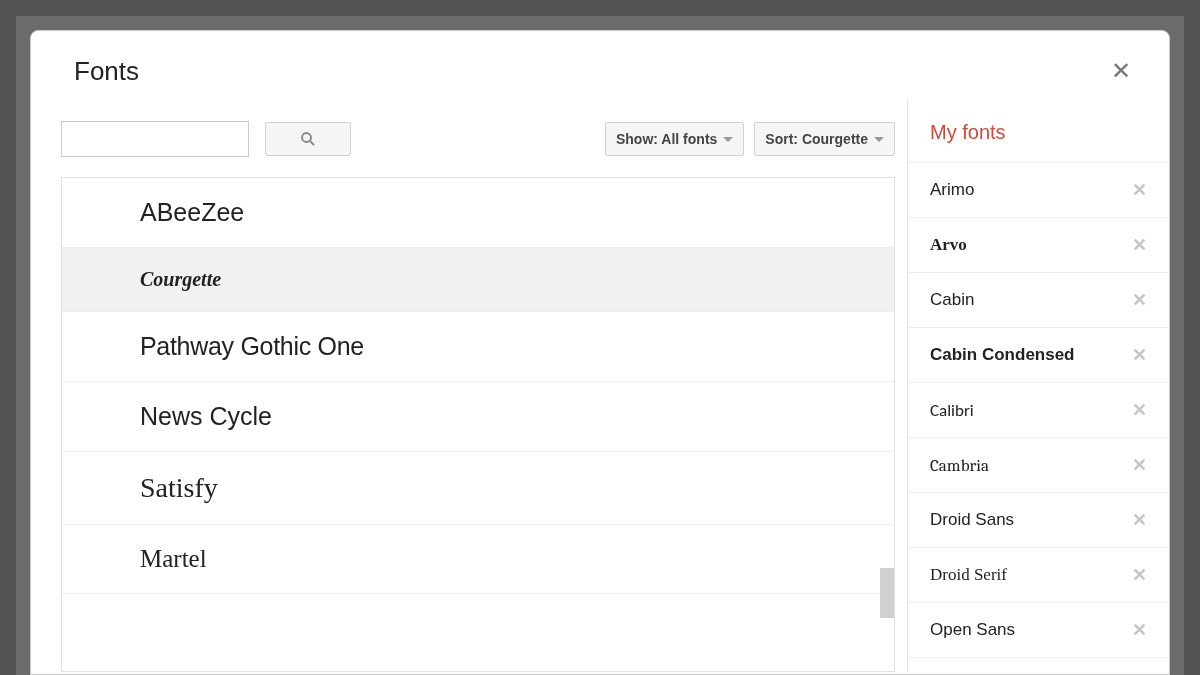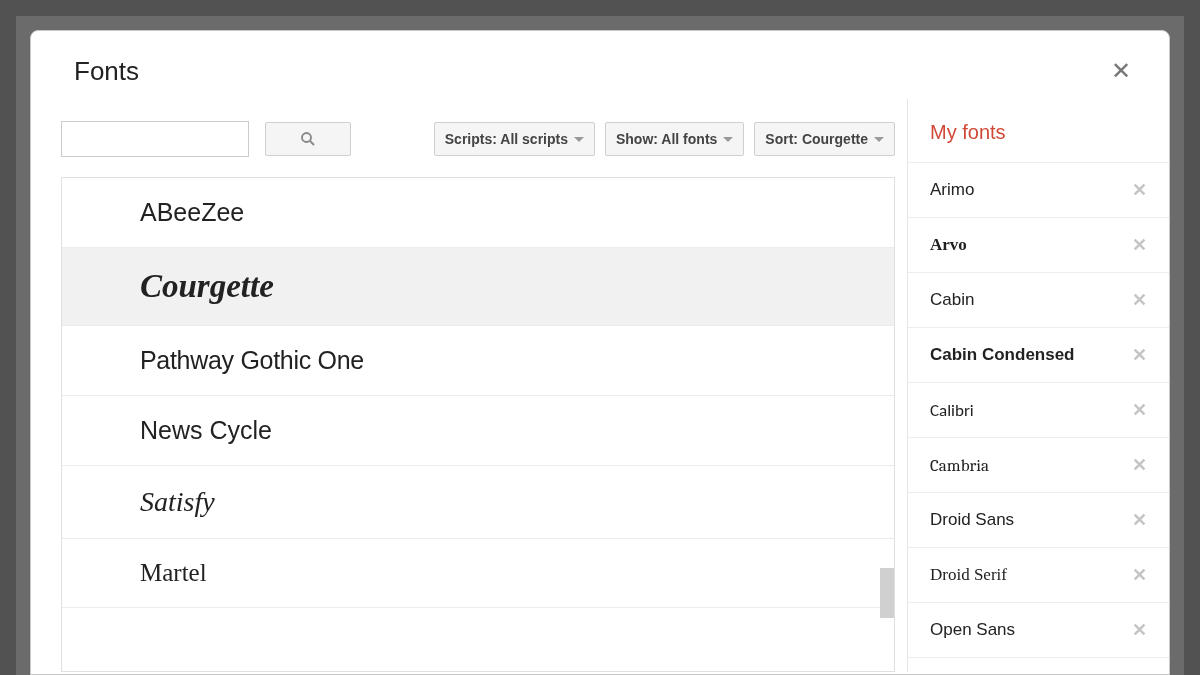--- a/index.html
+++ b/index.html
@@ -119,25 +119,25 @@
     }
     .font-row {
       padding: 20px 0 20px 78px;
       border-bottom: 1px solid #ececec;
       font-size: 25px;
       color: #222;
       cursor: pointer;
     }
     .font-row.highlighted { background: #f1f1f1; }
     .font-row.f-abeezee { font-family: Arial, sans-serif; font-weight: 500; }
-    .font-row.f-courgette { font-family: 'Brush Script MT', cursive; font-style: italic; font-weight: 700; font-size: 33px; }
+    .font-row.f-courgette { font-family: 'Brush Script MT', cursive; font-style: italic; font-weight: 700; font-size: 20px; }
     .font-row.f-pathway { font-family: 'Arial Narrow', sans-serif; letter-spacing: -0.3px; }
     .font-row.f-newscycle { font-family: Arial, sans-serif; font-weight: 300; }
     .font-row.f-alegreya { font-family: Georgia, serif; }
-    .font-row.f-satisfy { font-family: 'Brush Script MT', cursive; font-style: italic; font-size: 28px; }
+    .font-row.f-satisfy { font-family: 'Brush Script MT', cursive; font-size: 28px; }
     .font-row.f-martel { font-family: Georgia, serif; }
     .scroll-thumb {
       position: absolute;
       right: 0;
       top: 390px;
       width: 14px;
       height: 50px;
       background: #d0d0d0;
     }
     .right-panel {
@@ -199,24 +199,20 @@
           <input class="search-input" type="text" value="" style="">
           <button class="search-btn">
             <svg class="search-icon-svg" viewBox="0 0 24 24" fill="none" stroke="#888" stroke-width="2.5">
               <circle cx="10" cy="10" r="6"></circle>
               <line x1="15" y1="15" x2="20" y2="20"></line>
             </svg>
           </button>
 
           <div class="filter-group">
             <button class="filter-btn">
-              <span>Scripts: All scripts</span>
-              <span class="dropdown-arrow"></span>
-            </button>
-            <button class="filter-btn">
               <span>Show: All fonts</span>
               <span class="dropdown-arrow"></span>
             </button>
             <button class="filter-btn">
               <span>Sort: Courgette</span>
               <span class="dropdown-arrow"></span>
             </button>
           </div>
         </div>
 

